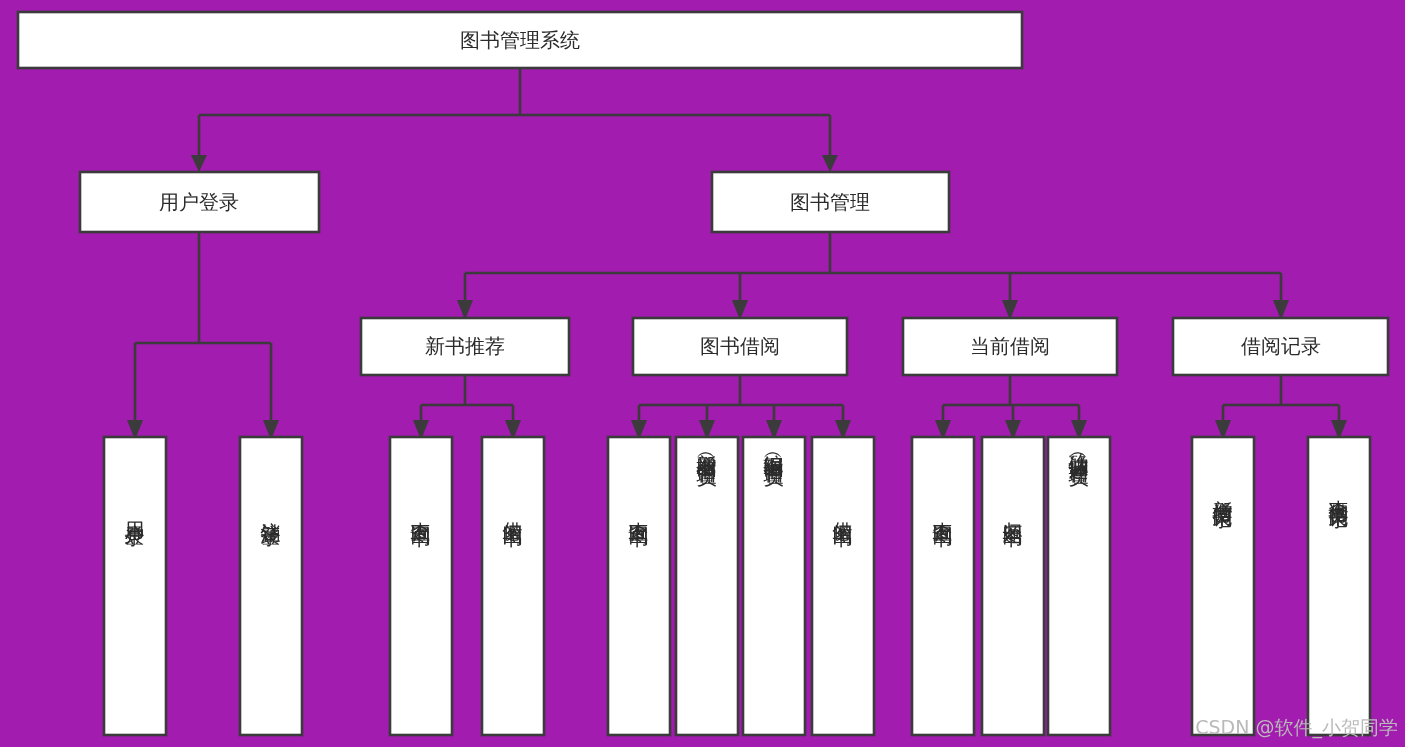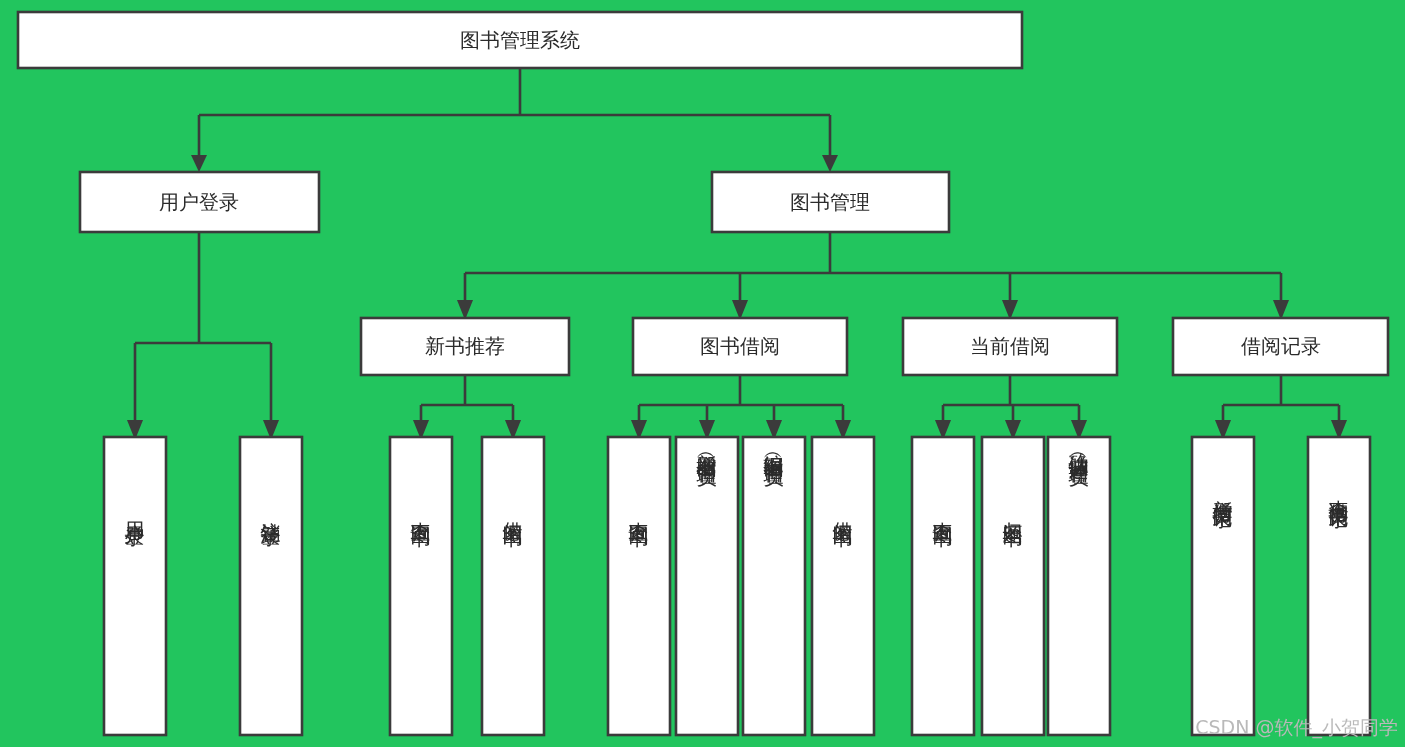--- a/index.html
+++ b/index.html
@@ -11,21 +11,21 @@
   body {
     font-family: "DejaVu Sans", "Liberation Sans", sans-serif;
     width: 1405px;
     height: 747px;
     overflow: hidden;
   }
   #diagram-root {
     position: relative;
     width: 1405px;
     height: 747px;
-    background: #22c55e;
+    background: #a21caf;
   }
   svg#flowchart {
     display: block;
     width: 1405px;
     height: 747px;
   }
   .node-box {
     fill: #ffffff;
     stroke: #3b3b3b;
     stroke-width: 2.6;

